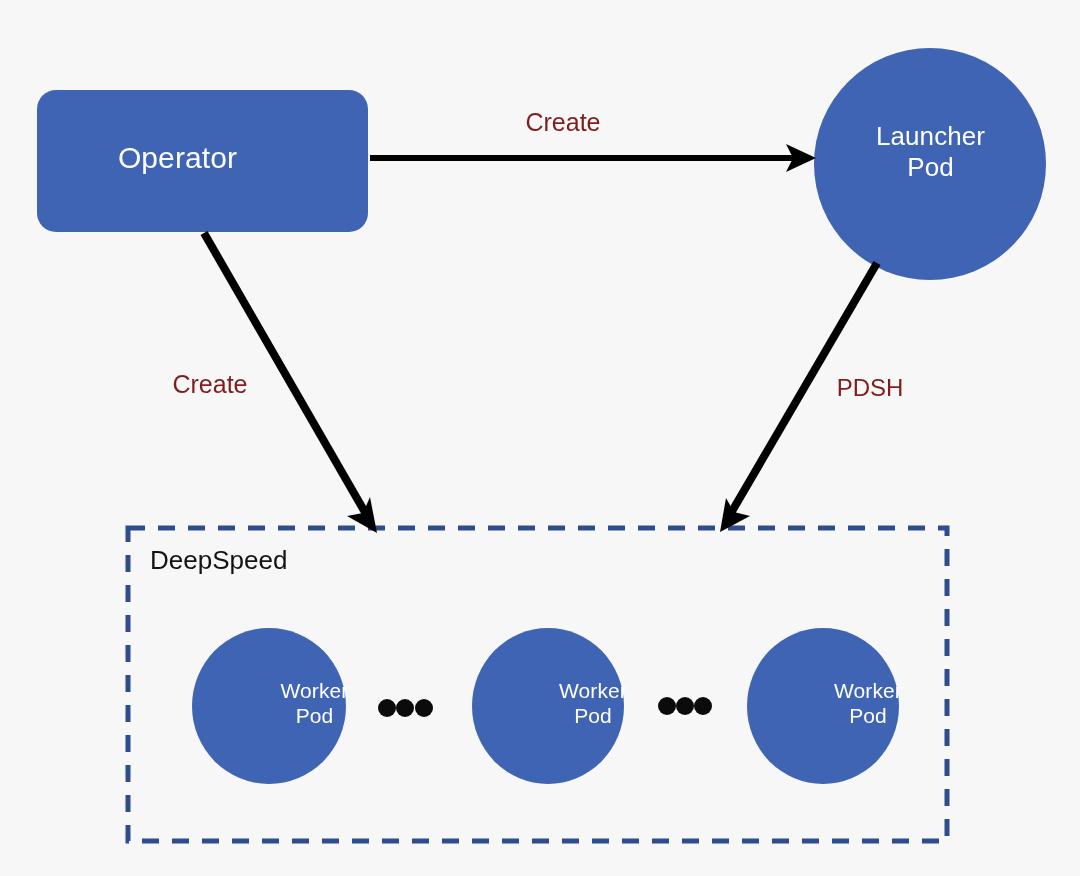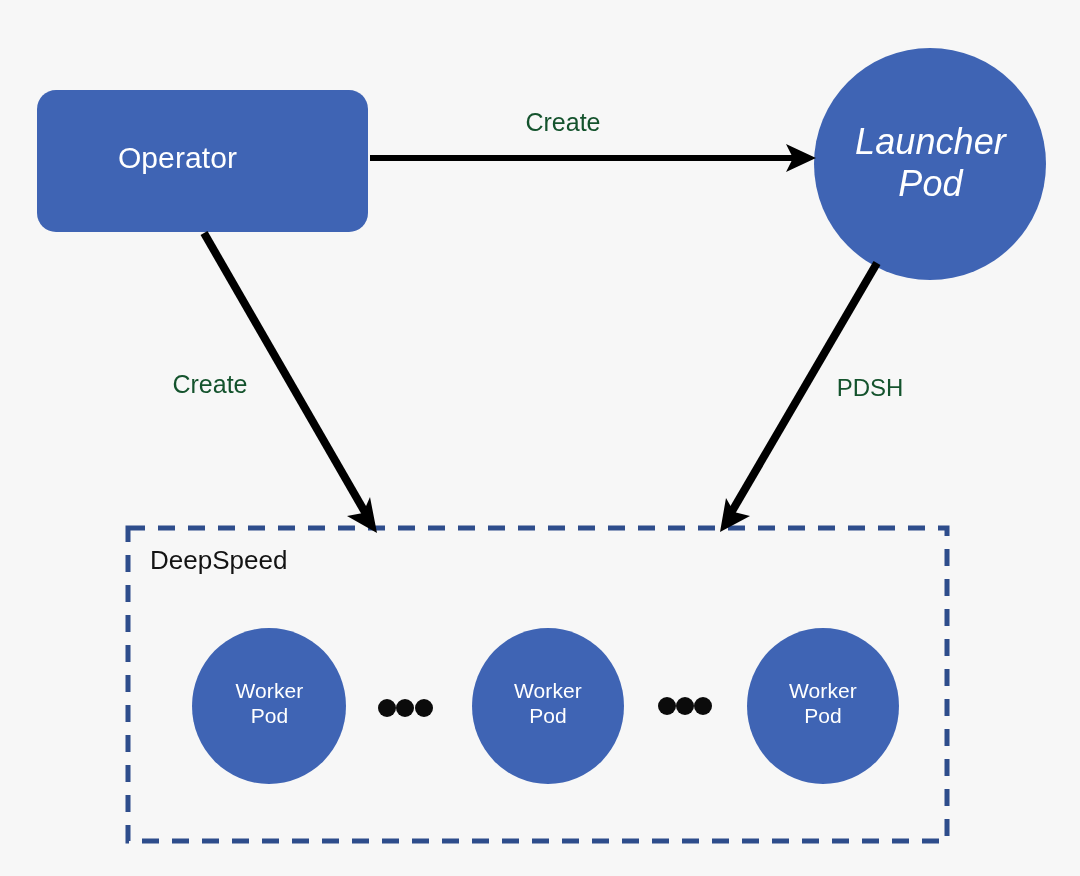--- a/index.html
+++ b/index.html
@@ -37,21 +37,21 @@
     position: absolute;
     text-align: center;
     color: #ffffff;
     line-height: 1.18;
     white-space: pre-line;
     pointer-events: none;
     letter-spacing: 0.1px;
   }
   .edge-label {
     position: absolute;
-    color: #14532d;
+    color: #7f1d1d;
     text-align: center;
     white-space: nowrap;
     pointer-events: none;
   }
   .group-label {
     position: absolute;
     color: #131313;
     text-align: left;
     white-space: nowrap;
     pointer-events: none;
@@ -63,28 +63,28 @@
     top: 140px;
     width: 281px;
     font-size: 30px;
   }
 
   
   #launcher-label {
     left: 815px;
     top: 121px;
     width: 231px;
-    font-size: 36px;
-    font-style: italic;
+    font-size: 26px;
   }
 
   
   .worker-label {
     font-size: 21px;
     top: 679px;
+    padding-left: 45px;
   }
   #worker-label-0 { left: 193px; width: 153px; }
   #worker-label-1 { left: 472px; width: 152px; }
   #worker-label-2 { left: 747px; width: 152px; }
 
   
   #edge-label-create-launcher {
     left: 473px;
     top: 108px;
     width: 180px;

